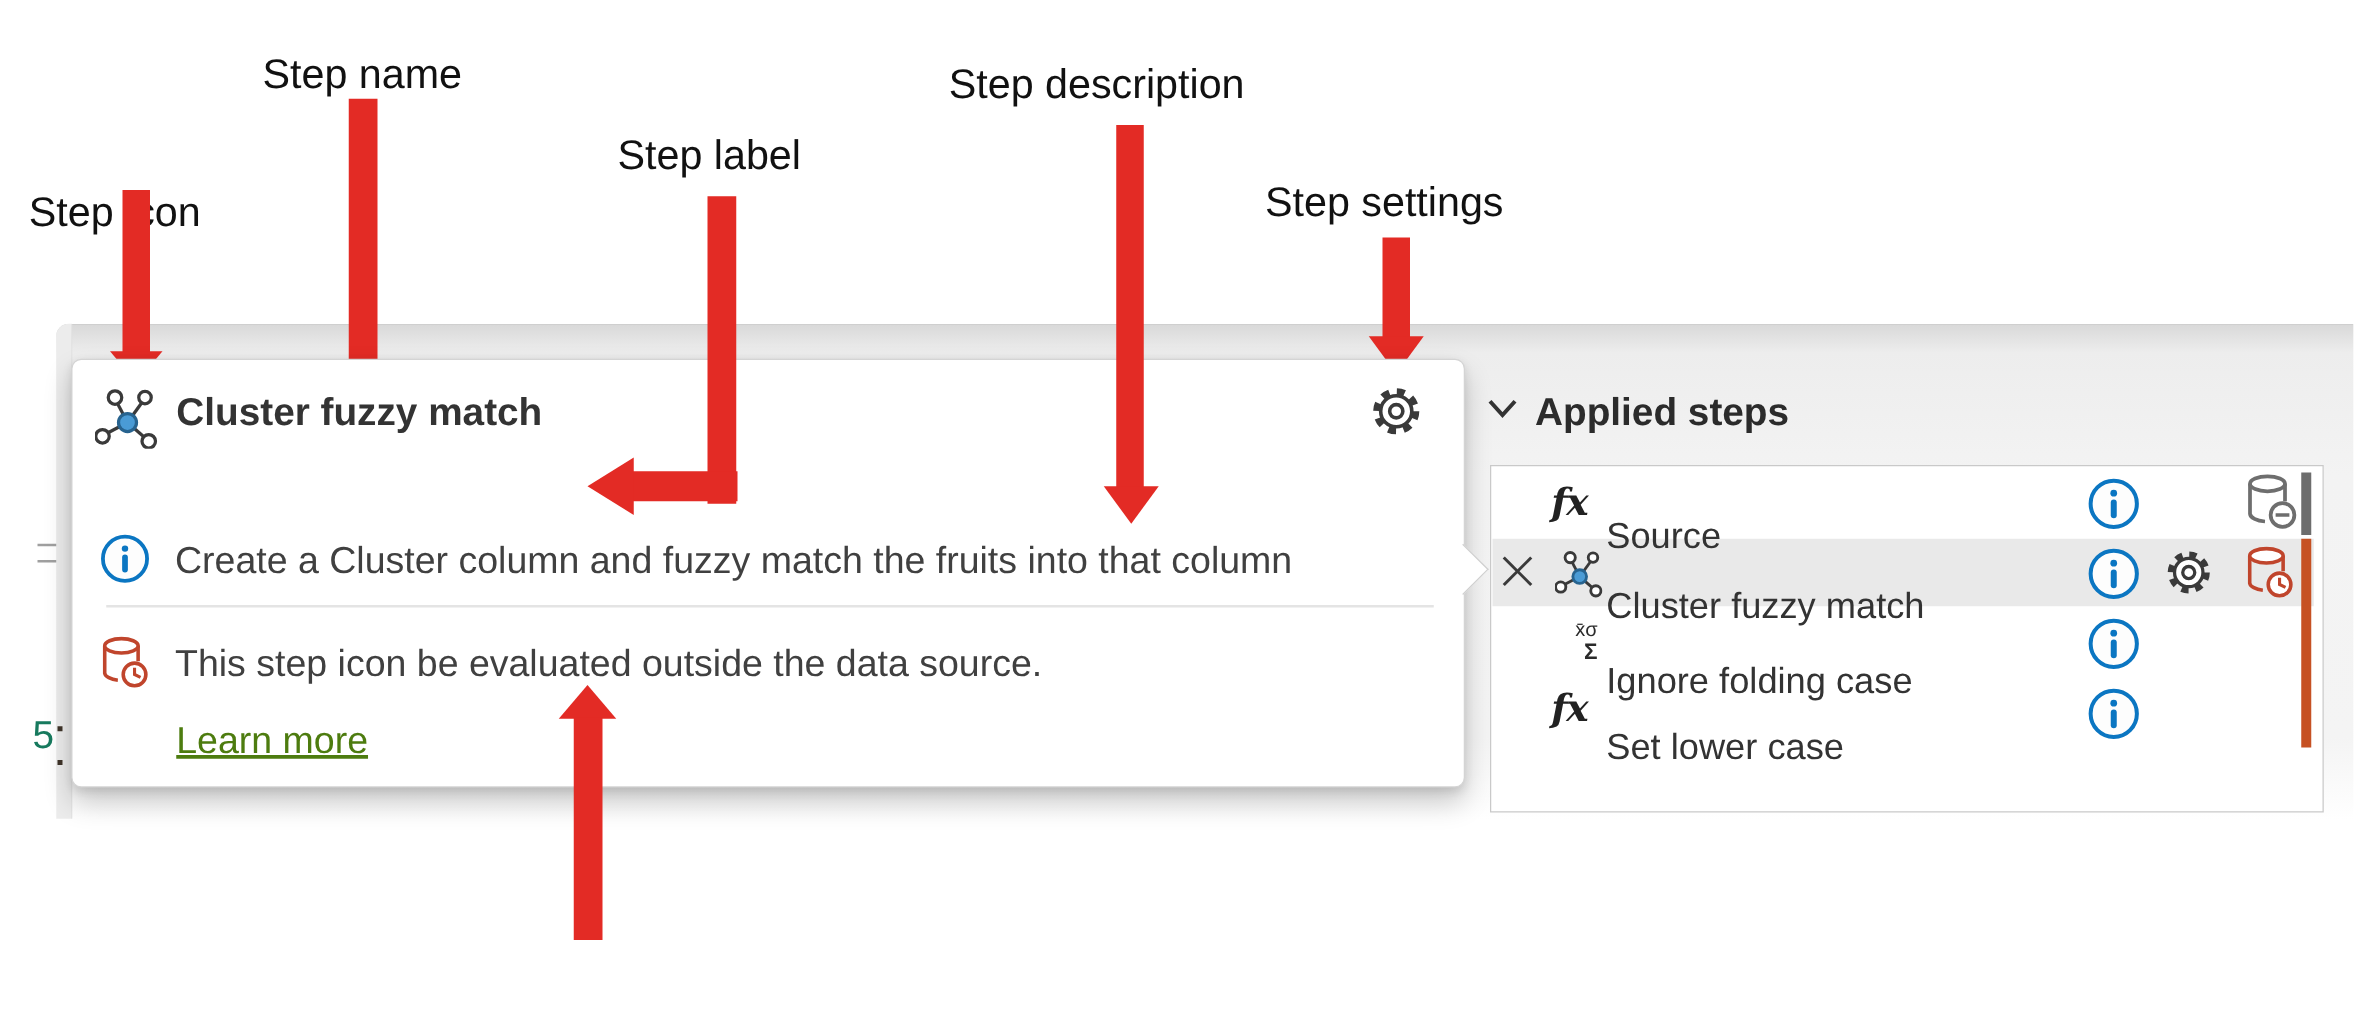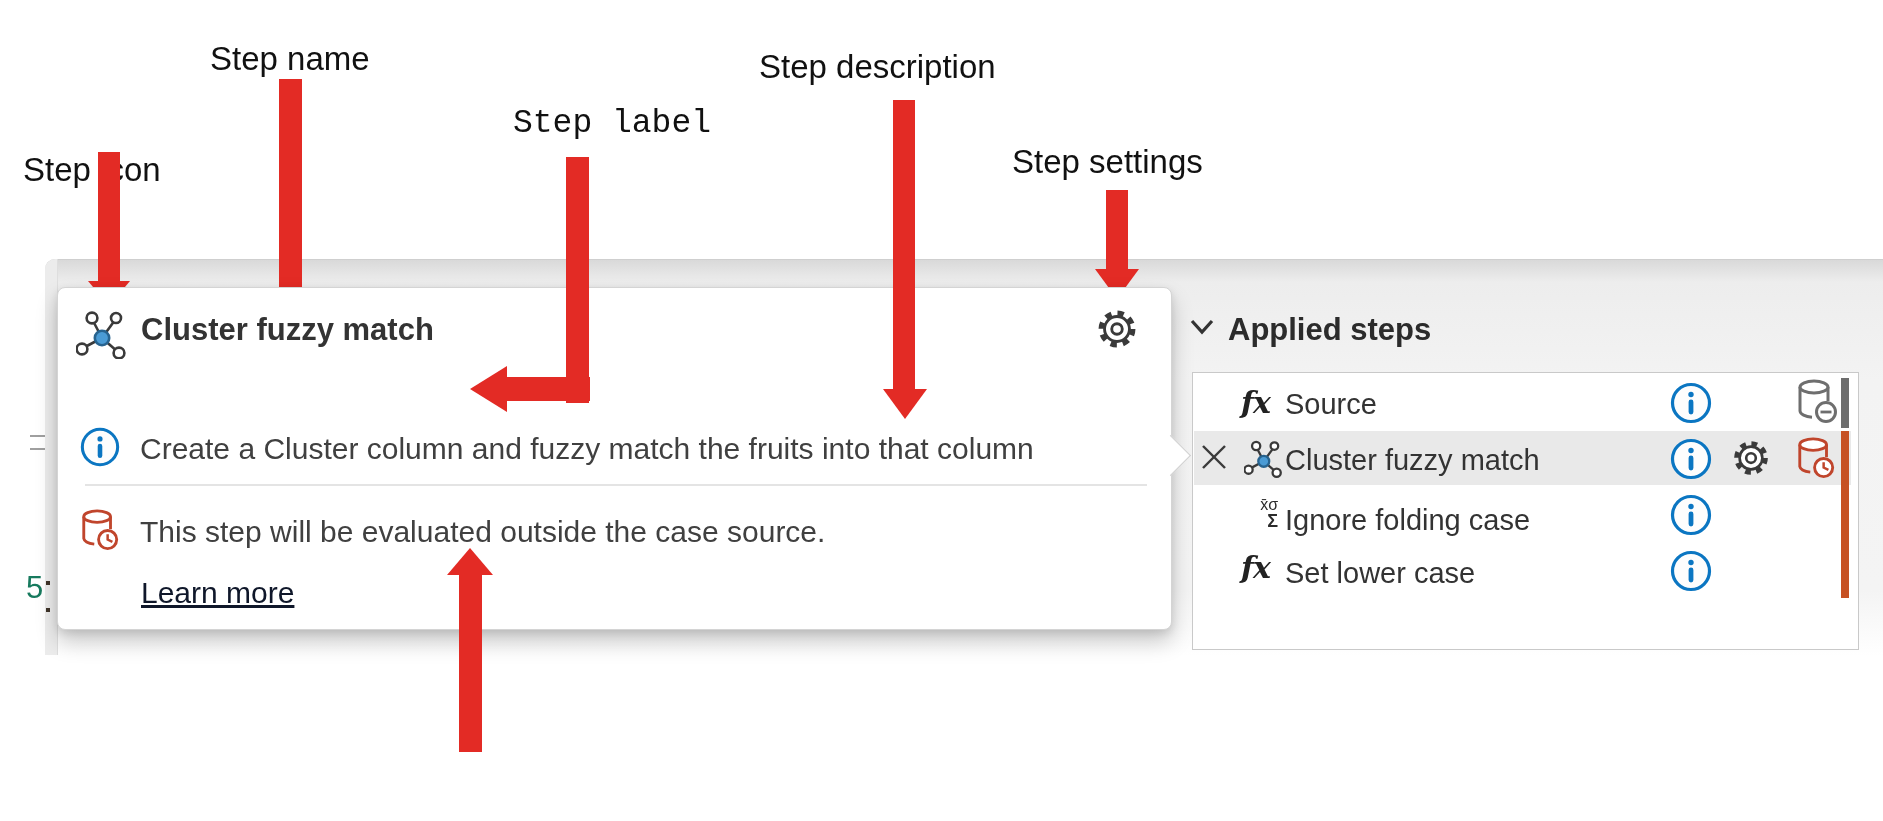--- a/index.html
+++ b/index.html
@@ -31,28 +31,28 @@
   .card{position:absolute;left:57px;top:287px;width:1113px;height:341px;background:#fff;
         border:1px solid #d4d4d4;border-radius:8px;
         box-shadow:0 12px 22px rgba(0,0,0,.20),0 3px 8px rgba(0,0,0,.10);}
   .card-pointer{position:absolute;left:1156px;top:441px;width:28px;height:28px;background:#fff;
         transform:rotate(45deg);border-top:1.5px solid #cfcfcf;border-right:1.5px solid #cfcfcf;z-index:6;}
   .card-title{position:absolute;left:83px;top:24px;font-size:31px;font-weight:600;color:#333;white-space:nowrap;}
   .card-label{position:absolute;left:83px;top:83px;font-size:30px;color:#444;white-space:nowrap;}
   .card-desc{position:absolute;left:82px;top:144px;font-size:30px;color:#404040;white-space:nowrap;}
   .card-divider{position:absolute;left:27px;top:196px;width:1062px;height:2px;background:#e4e4e4;}
   .card-fold{position:absolute;left:82px;top:227px;font-size:30px;color:#404040;white-space:nowrap;}
-  .learn{position:absolute;left:83px;top:288px;font-size:30px;color:#0f172a;text-decoration:underline;white-space:nowrap;cursor:pointer;}
+  .learn{position:absolute;left:83px;top:288px;font-size:30px;color:#4d7c0f;text-decoration:underline;white-space:nowrap;cursor:pointer;}
   .gear-btn{position:absolute;left:1035px;top:18px;width:48px;height:46px;cursor:pointer;}
 
   
   .as-header{position:absolute;left:1228px;top:312px;font-size:31px;font-weight:600;color:#2b2b2b;white-space:nowrap;}
   .panel{position:absolute;left:1192px;top:372px;width:667px;height:278px;background:#fff;border:1px solid #c9c9c9;box-sizing:border-box;}
   .row-hl{position:absolute;left:1px;top:58px;width:657px;height:54px;background:#e9e9e9;}
-  .step-name-txt{position:absolute;left:92px;font-size:29px;color:#333;white-space:nowrap;}
+  .step-name-txt{position:absolute;left:92px;font-size:29px;color:#333;white-space:nowrap;margin-top:25px;}
   .fx{position:absolute;left:48px;width:40px;font-family:"DejaVu Serif",serif;font-style:italic;font-weight:600;font-size:30px;color:#222;letter-spacing:-1px;}
   .sigma{position:absolute;left:49px;width:36px;text-align:right;color:#2b2b2b;line-height:1;}
   .sigma .t{font-size:16px;display:block;}
   .sigma .b{font-size:18px;font-weight:700;display:block;margin-top:-1px;}
   .bar-ind{position:absolute;left:648px;width:8px;}
   .icon-btn{cursor:pointer;}
 </style>
 </head>
 <body>
 
@@ -61,21 +61,21 @@
   <div class="backdrop"></div>
   <div class="editor-strip"></div>
   <div class="tick" style="left:30px;top:435px;"></div>
   <div class="tick" style="left:30px;top:448px;"></div>
   <div class="marker5">5</div>
   <div class="dot" style="left:46px;top:581px;"></div>
   <div class="dot" style="left:46px;top:608px;"></div>
 
   <div class="ann" style="left:210px;top:40px;">Step name</div>
   <div class="ann" style="left:23px;top:106px;margin-top:45px;">Step icon</div>
-  <div class="ann" style="left:513px;top:105px;font-family:Liberation Mono, monospace;">Step label</div>
+  <div class="ann" style="left:494px;top:105px;">Step label</div>
   <div class="ann" style="left:1012px;top:143px;">Step settings</div>
   <div class="ann" style="left:759px;top:48px;">Step description</div>
 
   <div class="bar" style="left:279px;top:79px;width:23px;height:213px;"></div>
   <div class="ah ah-down" style="left:268px;top:291px;"></div>
 
   <div class="bar" style="left:98px;top:152px;width:22px;height:130px;"></div>
   <div class="ah ah-down-sm" style="left:88px;top:281px;"></div>
 
   <div class="bar" style="left:566px;top:157px;width:23px;height:246px;z-index:4;"></div>
@@ -125,21 +125,21 @@
 
     <div class="card-divider"></div>
 
     <svg class="abs" style="left:20px;top:221px;" width="44" height="42" viewBox="0 0 46 44">
       <path d="M6 8 L6 31 A14 6.5 0 0 0 17 36.8" fill="none" stroke="#c0452c" stroke-width="3"></path>
       <path d="M34 8 L34 21" fill="none" stroke="#c0452c" stroke-width="3"></path>
       <ellipse cx="20" cy="8" rx="14" ry="6" fill="#fff" stroke="#c0452c" stroke-width="3"></ellipse>
       <circle cx="31" cy="32" r="9.5" fill="#fff" stroke="#c0452c" stroke-width="3"></circle>
       <path d="M31 26.5 L31 32 L36 34.5" fill="none" stroke="#c0452c" stroke-width="2.6"></path>
     </svg>
-    <div class="card-fold">This step will be evaluated outside the case source.</div>
+    <div class="card-fold">This step icon be evaluated outside the data source.</div>
 
     <div class="learn">Learn more</div>
   </div>
 
   <svg class="abs icon-btn" style="left:1189px;top:318px;" width="26" height="18" viewBox="0 0 26 18">
     <polyline points="3,3 13,14 23,3" fill="none" stroke="#333" stroke-width="3.2"></polyline>
   </svg>
   <div class="as-header">Applied steps</div>
 
   <div class="panel">

